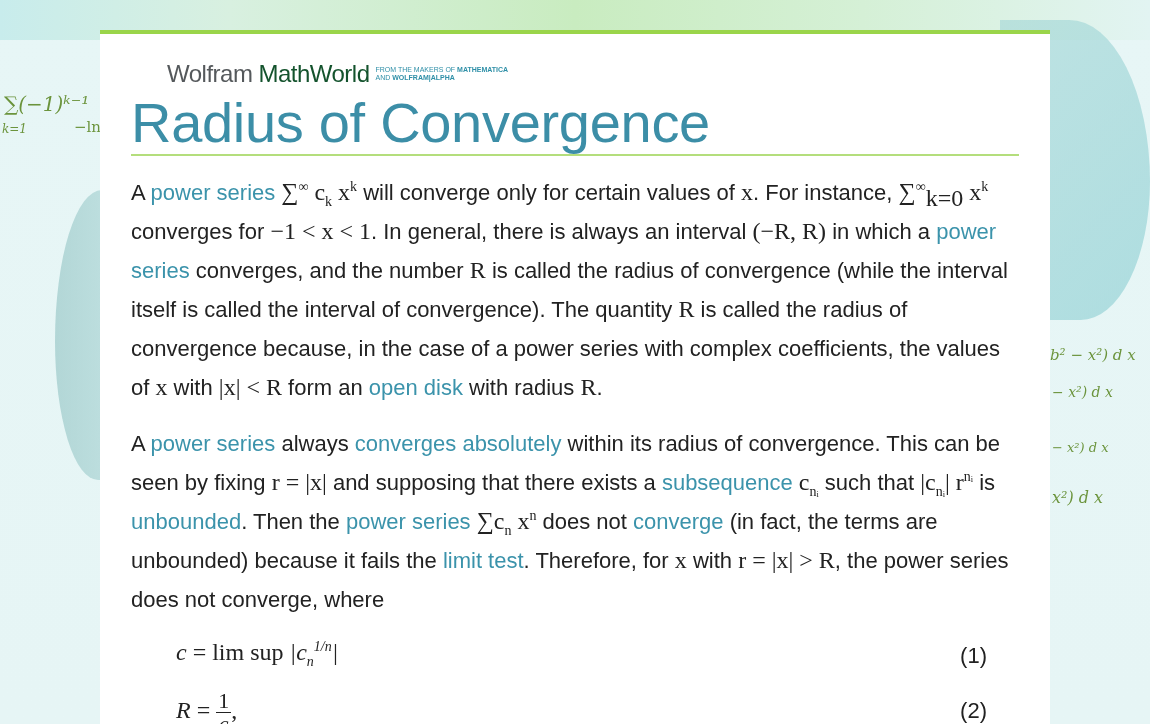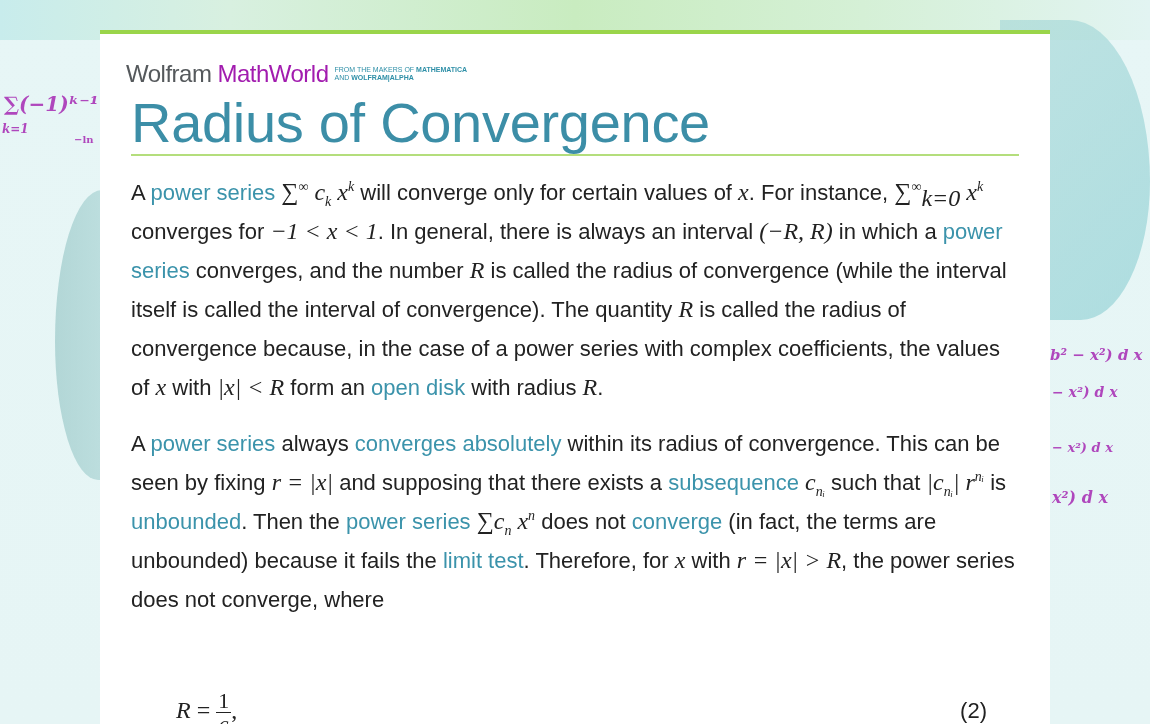--- a/index.html
+++ b/index.html
@@ -18,50 +18,50 @@
       background: linear-gradient(90deg, #9cc9c9, #b7dede);
       opacity:0.7;
     }
     .bg-shape-right {
       position:absolute; left:1000px; top:20px; width:150px; height:300px;
       border-radius:0 70% 60% 0;
       background: linear-gradient(135deg, #a7d8d8, #8fd0d4);
       opacity:0.65;
     }
     .bg-formula {
-      position:absolute; color:#a21caf; font-family:"DejaVu Serif", serif; font-style:italic;
-      white-space:nowrap; opacity:0.8;font-weight:bold;
+      position:absolute; color:#4d7c0f; font-family:"DejaVu Serif", serif; font-style:italic;
+      white-space:nowrap; opacity:0.8;
     }
     .card {
       position:absolute; left:100px; top:30px; width:950px; height:694px;
       background:#ffffff; border-top:4px solid #9ad54a;
     }
     .brand {
       position:absolute; left:26px; top:26px; display:flex; align-items:center;
     }
-    .brand-wolfram { color:#55595c; font-size:24px; letter-spacing:-0.5px; }
-    .brand-mathworld { color:#a21caf; font-size:24px; margin-left:6px; letter-spacing:-0.5px; }
+    .brand-wolfram { color:#55595c; font-size:24px; letter-spacing:-0.5px;margin-left:41px; }
+    .brand-mathworld { color:#14532d; font-size:24px; margin-left:6px; letter-spacing:-0.5px; }
     .brand-tag {
       margin-left:6px; font-size:7px; line-height:8px; color:#2e8fa7; text-transform:uppercase;
     }
     .brand-tag b { font-weight:bold; }
     .title {
       position:absolute; left:31px; top:56px; margin:0;
       font-size:56px; font-weight:normal; color:#3c8ea7; letter-spacing:-0.3px;
     }
     .title-rule {
       position:absolute; left:31px; top:120px; width:888px; height:2px; background:#b4de7c;
     }
     .content {
       position:absolute; left:31px; top:139px; width:890px;
       font-size:22px; line-height:39px; color:#222;
     }
     .content p { margin:0 0 17px 0; }
     a, .link { color:#3b93ab; text-decoration:none; cursor:pointer; }
-    .m { font-family:"Liberation Serif", "DejaVu Serif", serif; font-style:italic; font-size:24px; }
+    .m { font-family:"Liberation Serif", "DejaVu Serif", serif; font-size:24px; }
     .mu { font-family:"Liberation Serif", "DejaVu Serif", serif; font-size:24px; }
     sub, sup { font-size:14px; line-height:0; }
     .eq {
       position:absolute; left:0; width:890px; height:40px; font-family:"Liberation Serif", serif; font-size:24px; color:#222;
     }
     .eq-body { position:absolute; left:76px; top:0; }
     .eq-num { position:absolute; right:3px; top:4px; font-family:"Liberation Sans", sans-serif; font-size:22px; }
     .frac { display:inline-block; vertical-align:middle; text-align:center; font-size:22px; line-height:22px; }
     .frac .num { display:block; border-bottom:1.5px solid #222; padding:0 2px; }
     .frac .den { display:block; }
@@ -72,21 +72,21 @@
 <div class="bg-top"></div>
 <div class="bg-shape-left"></div>
 <div class="bg-shape-right"></div>
 
 <div class="bg-formula" style="left:4px;top:92px;font-size:20px;">
   <span>∑(−1)ᵏ⁻¹</span>
 </div>
 <div class="bg-formula" style="left:2px;top:122px;font-size:12px;">
   <span>k=1</span>
 </div>
-<div class="bg-formula" style="left:74px;top:134px;font-size:10px;font-style:normal;">
+<div class="bg-formula" style="left:74px;top:118px;font-size:15px;font-style:normal;">
   <span>−ln</span>
 </div>
 <div class="bg-formula" style="left:1050px;top:318px;font-size:15px;margin-top:28px;"><span>b² − x²)  d x</span></div>
 <div class="bg-formula" style="left:1052px;top:384px;font-size:14px;"><span>− x²)  d x</span></div>
 <div class="bg-formula" style="left:1052px;top:440px;font-size:13px;"><span>− x²)  d x</span></div>
 <div class="bg-formula" style="left:1052px;top:488px;font-size:16px;"><span>x²)  d x</span></div>
 
 <div class="card">
 
   <a class="brand">
@@ -100,19 +100,23 @@
 
   <h1 class="title">Radius of Convergence</h1>
   <div class="title-rule"></div>
 
   <div class="content">
     <p><span>A </span><a>power series</a><span class="mu"><span> ∑</span><sup>∞</sup></span><span class="m"><span> c</span><sub>k</sub><span> x</span><sup>k</sup></span><span> will converge only for certain values of </span><span class="m">x</span><span>. For instance, </span><span class="mu"><span>∑</span><sup>∞</sup><sub class="m">k=0</sub></span><span class="m"><span> x</span><sup>k</sup></span><span> converges for </span><span class="m">−1 &lt; x &lt; 1</span><span>. In general, there is always an interval </span><span class="m">(−R, R)</span><span> in which a </span><a>power series</a><span> converges, and the number </span><span class="m">R</span><span> is called the radius of convergence (while the interval itself is called the interval of convergence). The quantity </span><span class="m">R</span><span> is called the radius of convergence because, in the case of a power series with complex coefficients, the values of </span><span class="m">x</span><span> with </span><span class="m">|x| &lt; R</span><span> form an </span><a>open disk</a><span> with radius </span><span class="m">R</span><span>.</span></p>
 
     <p><span>A </span><a>power series</a><span> always </span><a>converges absolutely</a><span> within its radius of convergence. This can be seen by fixing </span><span class="m">r = |x|</span><span> and supposing that there exists a </span><a>subsequence</a><span class="m"><span> c</span><sub>nᵢ</sub></span><span> such that </span><span class="m"><span>|c</span><sub>nᵢ</sub><span>| r</span><sup>nᵢ</sup></span><span> is </span><a>unbounded</a><span>. Then the </span><a>power series</a><span class="m"><span> ∑c</span><sub>n</sub><span> x</span><sup>n</sup></span><span> does not </span><a>converge</a><span> (in fact, the terms are unbounded) because it fails the </span><a>limit test</a><span>. Therefore, for </span><span class="m">x</span><span> with </span><span class="m">r = |x| &gt; R</span><span>, the power series does not converge, where</span></p>
   </div>
 
+  <div class="eq" style="top:605px;">
+    <span class="eq-body"><i>c</i><span> = </span><span>lim sup </span><i><span>|c</span><sub>n</sub><sup>1/n</sup><span>|</span></i></span>
+    <span class="eq-num">(1)</span>
+  </div>
 
   <div class="eq" style="top:650px;">
     <span class="eq-body" style="top:6px;"><i>R</i><span> = </span><span class="frac"><span class="num">1</span><i class="den">c</i></span><span>,</span></span>
     <span class="eq-num" style="top:14px;">(2)</span>
   </div>
 
 </div>
 
 </body></html>

